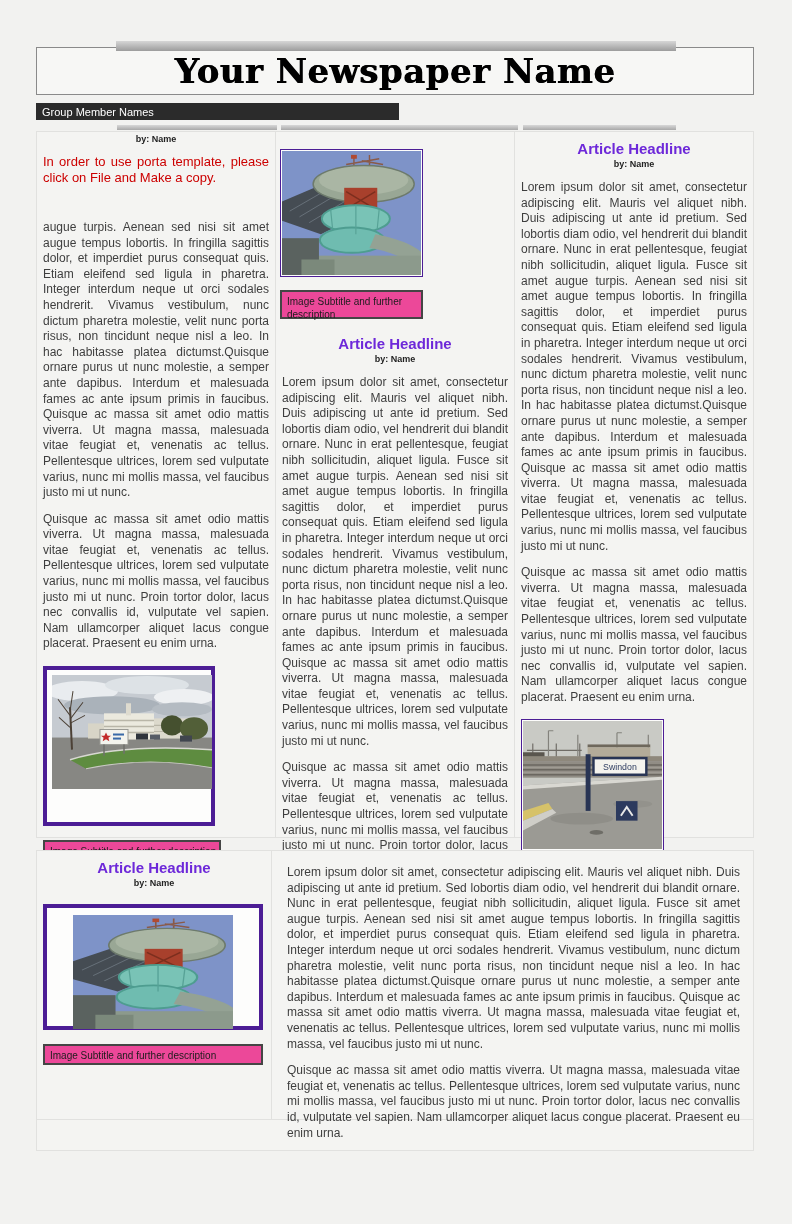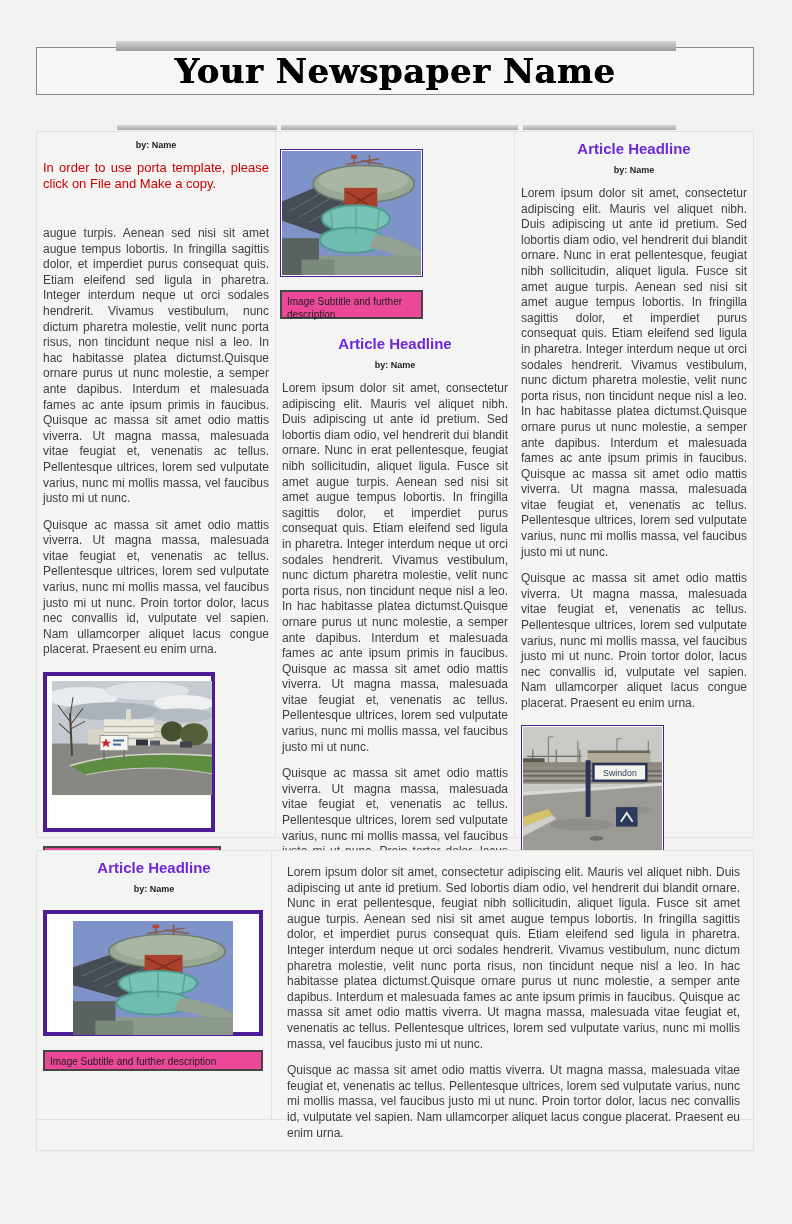--- a/index.html
+++ b/index.html
@@ -45,21 +45,21 @@
 
   
   .main-table {
     position:absolute; top:131px; left:36px; width:718px; height:707px;
     display:flex; background:#f4f4f2; border:1px solid #e1e1df; box-sizing:border-box;
   }
   .col { flex:1; padding:0 4px; box-sizing:border-box; min-width:0; }
   .col + .col { border-left:1px solid #e1e1df; }
 
   .headline { font-size:15px; font-weight:bold; text-align:center; color:#6d28d9; margin:8px 0 0; }
-  .byline  { font-size:9px; font-weight:bold; text-align:center; color:#222; margin:8px 0 0; }
+  .byline  { font-size:9px; font-weight:bold; text-align:center; color:#222; margin:2px 0 0; }
   .red-heading { color:#cc0000; }
   .notice { font-size:13px; line-height:16px; color:#cc0000; text-align:justify; margin:10px 2px 0; }
   .para { font-size:12px; line-height:15.6px; text-align:justify; color:#3e3e3e; margin:11px 2px 0; }
   .para.gap-top { margin-top:34px; }
 
   .photo-frame { border:4px solid #4c1d95; background:#fdfdfc; box-sizing:border-box; }
   .photo { display:block; }
   .caption-box {
     border:2px solid #454545; background:#ec4899; box-sizing:border-box;
     font-size:10px; line-height:13px; color:#1c1c1c; padding:3px 5px;
@@ -98,20 +98,21 @@
 <body>
 
 <div id="page">
 
   <div class="masthead-band"></div>
   <div class="masthead">
     <div class="masthead-title">Your Newspaper Name</div>
   </div>
 
   <div class="infobar">
+    <div class="infobar-cell infobar-left">Group Member Names</div>
     <div class="infobar-gap"></div>
   </div>
 
   <div class="colband b1"></div>
   <div class="colband b2"></div>
   <div class="colband b3"></div>
 
   <div class="main-table">
 
     <div class="col">

